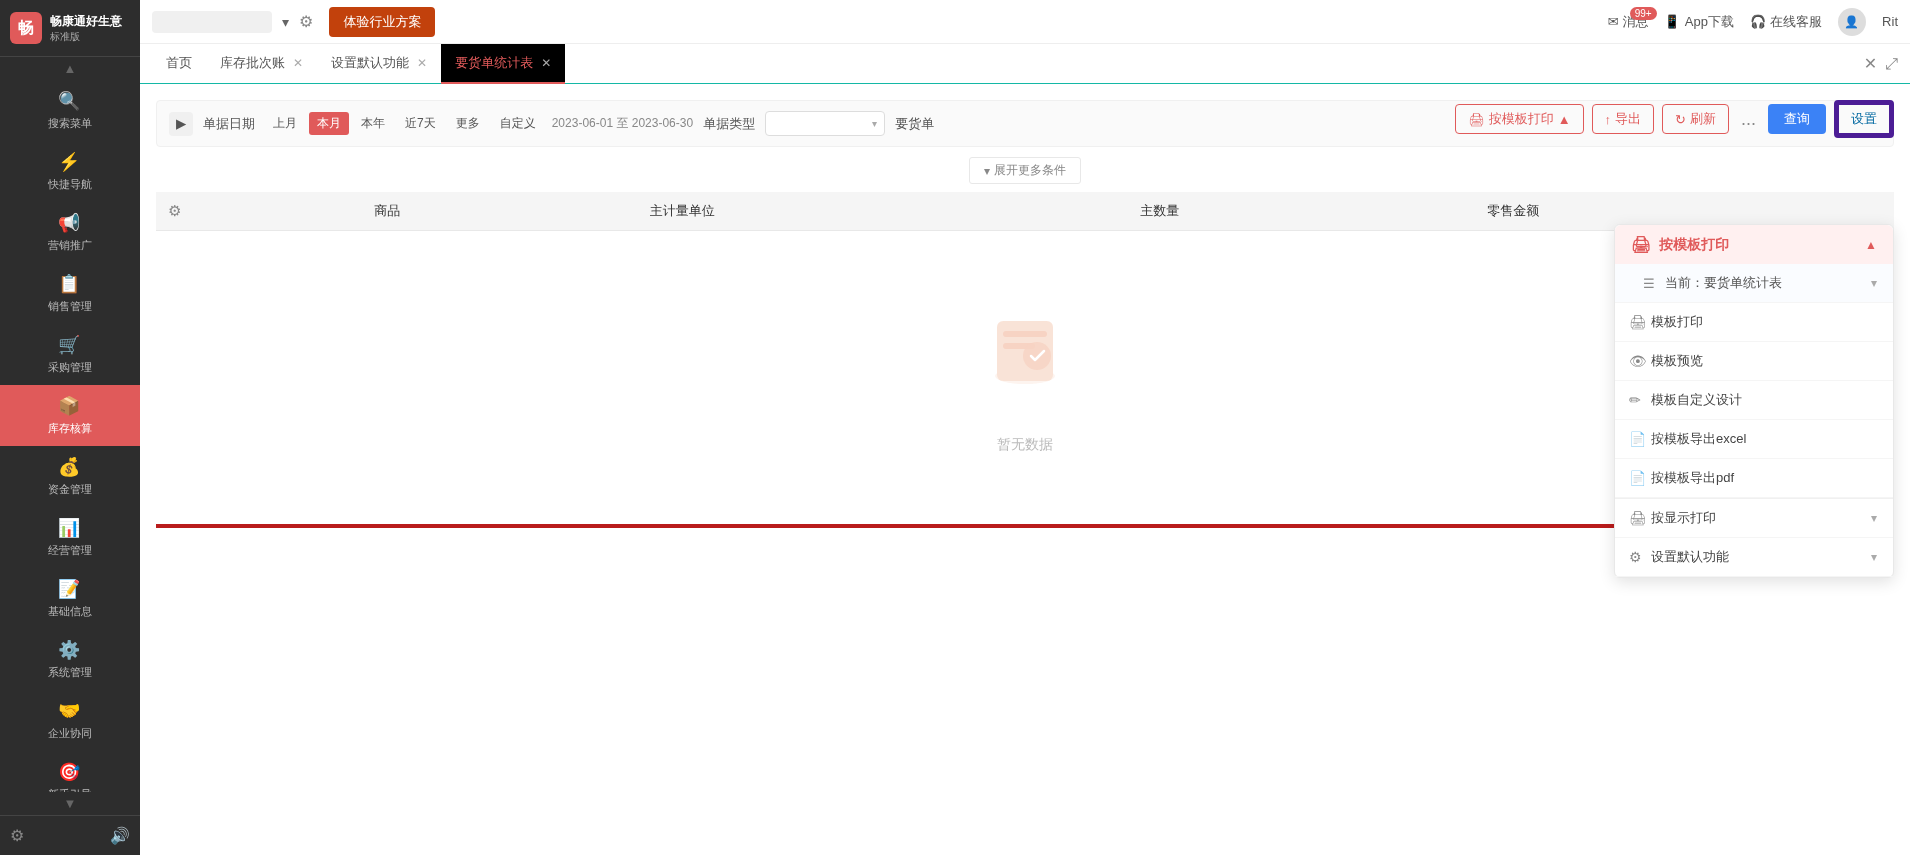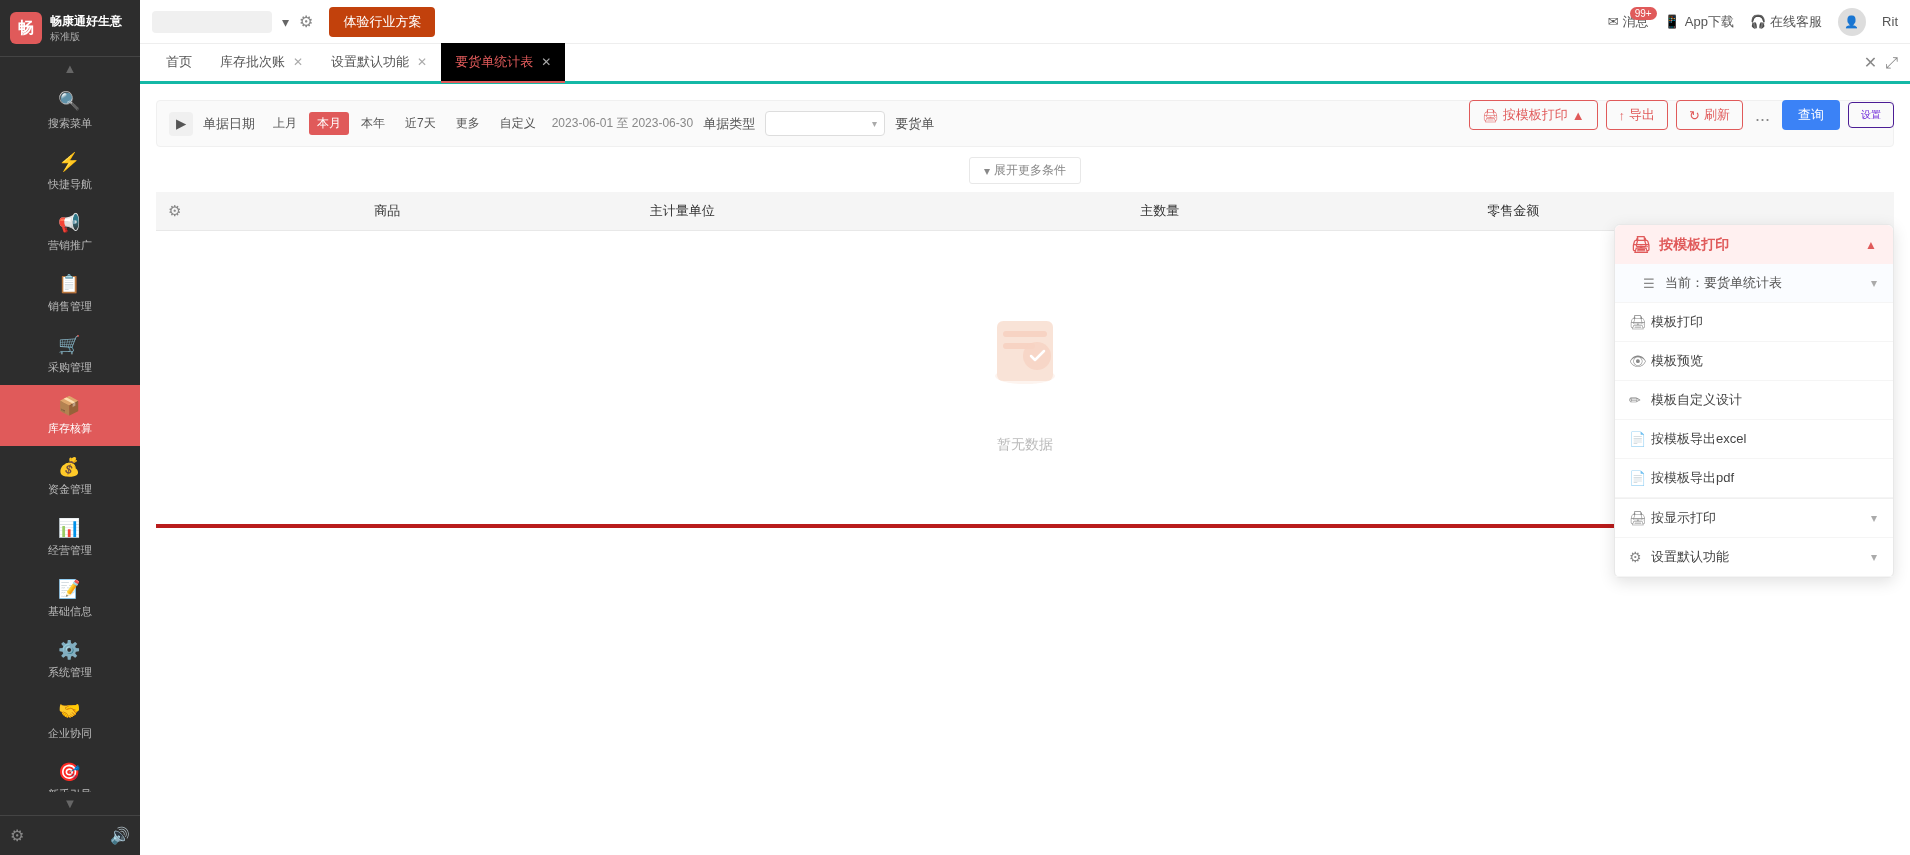--- a/index.html
+++ b/index.html
@@ -34,21 +34,21 @@
     .topbar-spacer { flex: 1; }
     .topbar-right { display: flex; align-items: center; gap: 16px; }
     .topbar-msg { display: flex; align-items: center; gap: 4px; color: #555; font-size: 13px; cursor: pointer; position: relative; }
     .badge { background: #e05a5a; color: white; font-size: 10px; border-radius: 8px; padding: 1px 5px; position: absolute; top: -6px; right: -8px; }
     .topbar-app { display: flex; align-items: center; gap: 4px; color: #555; font-size: 13px; cursor: pointer; }
     .topbar-service { display: flex; align-items: center; gap: 4px; color: #555; font-size: 13px; cursor: pointer; }
     .topbar-avatar { width: 28px; height: 28px; background: #ddd; border-radius: 50%; display: flex; align-items: center; justify-content: center; font-size: 12px; cursor: pointer; }
     .topbar-username { color: #555; font-size: 13px; cursor: pointer; }
 
     
-    .tabs-bar { background: #fff; border-bottom: 3px solid #14b8a6; display: flex; align-items: center; padding: 0 12px; height: 40px; gap: 0; }
+    .tabs-bar { background: #fff; border-bottom: 1px solid #14b8a6; display: flex; align-items: center; padding: 0 12px; height: 40px; gap: 0; }
     .tab { padding: 0 14px; height: 40px; display: flex; align-items: center; gap: 6px; cursor: pointer; color: #555; font-size: 13px; border-bottom: 2px solid transparent; white-space: nowrap; }
     .tab.active { color: #e05a5a; background: #000000; border-bottom: 2px solid #e05a5a; }
     .tab .tab-close { color: #aaa; font-size: 12px; cursor: pointer; margin-left: 2px; }
     .tabs-bar-right { margin-left: auto; display: flex; align-items: center; gap: 8px; }
     .tabs-action-btn { background: none; border: none; color: #888; cursor: pointer; font-size: 16px; }
 
     
     .page-content { flex: 1; background: #fff; overflow: auto; padding: 16px; position: relative; }
     .page-title { font-size: 18px; font-weight: bold; color: #333; margin-bottom: 16px; }
 
@@ -78,21 +78,21 @@
 
     
     .empty-state { display: flex; flex-direction: column; align-items: center; justify-content: center; padding: 60px 0; gap: 16px; }
     .empty-icon { font-size: 80px; opacity: 0.5; }
     .empty-text { color: #bbb; font-size: 14px; }
 
     
     .page-actions { position: absolute; top: 16px; right: 16px; display: flex; align-items: center; gap: 8px; }
     .action-btn-outline { background: none; border: 1px solid #e05a5a; color: #e05a5a; border-radius: 4px; padding: 5px 12px; font-size: 13px; cursor: pointer; display: flex; align-items: center; gap: 4px; }
     .action-btn-primary { background: #3b82f6; color: #fff; border: none; border-radius: 4px; padding: 6px 16px; font-size: 13px; cursor: pointer; }
-    .action-btn-settings { background: none; border: 1px solid #4c1d95; color: #6d28d9; border-radius: 4px; padding: 5px 12px; font-size: 10px; cursor: pointer; }
+    .action-btn-settings { background: none; border: 5px solid #4c1d95; color: #0369a1; border-radius: 4px; padding: 5px 12px; font-size: 13px; cursor: pointer; }
     .action-dots { color: #888; cursor: pointer; font-size: 18px; padding: 0 4px; }
 
     
     .dropdown-menu { position: absolute; top: 140px; right: 16px; background: #fff; border: 1px solid #e8e8e8; border-radius: 6px; box-shadow: 0 4px 16px rgba(0,0,0,0.12); z-index: 100; width: 280px; }
     .dropdown-header { background: #fff0f0; padding: 10px 16px; display: flex; align-items: center; justify-content: space-between; border-radius: 6px 6px 0 0; }
     .dropdown-header-left { display: flex; align-items: center; gap: 8px; color: #e05a5a; font-size: 14px; font-weight: bold; }
     .dropdown-header-icon { font-size: 16px; color: #e05a5a; }
     .dropdown-arrow-up { color: #e05a5a; font-size: 12px; cursor: pointer; }
     .dropdown-item { padding: 10px 16px 10px 36px; display: flex; align-items: center; gap: 10px; cursor: pointer; color: #444; font-size: 13px; border-bottom: 1px solid #f5f5f5; position: relative; }
     .dropdown-item:last-child { border-bottom: none; }

